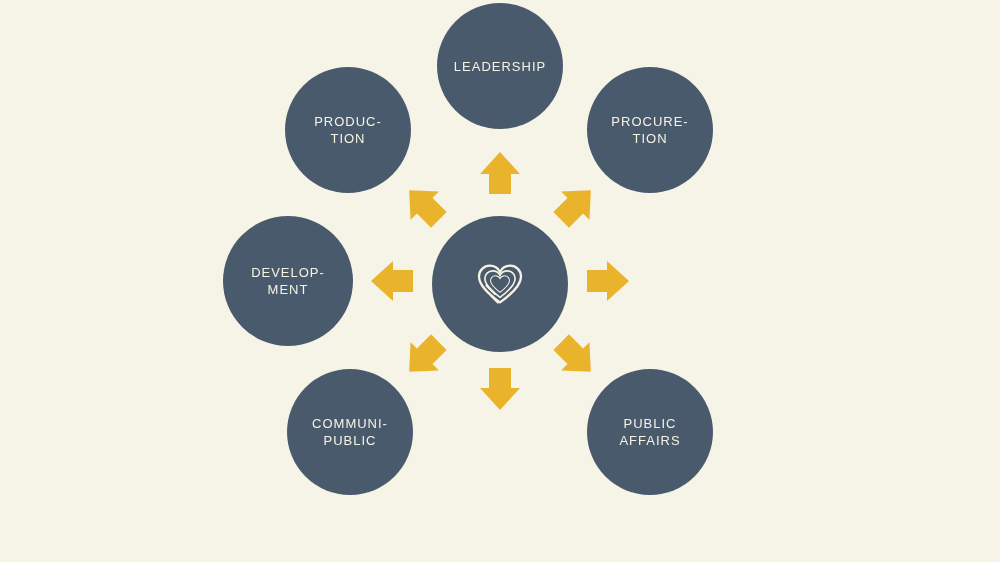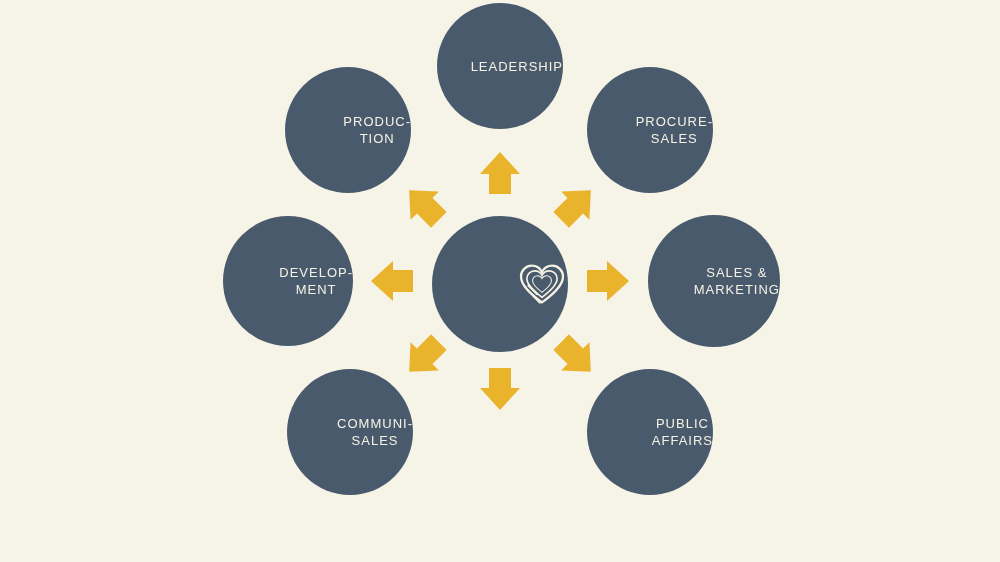--- a/index.html
+++ b/index.html
@@ -20,21 +20,21 @@
     position:absolute;left:0;top:0;
     pointer-events:none;
   }
   .arrows-layer polygon{fill:var(--arrow);}
   .node{
     position:absolute;
     border-radius:50%;
     background:var(--circle);
     display:flex;
     flex-direction:column;
-    align-items:flex-end;
+    align-items:center;
     justify-content:center;
     text-align:center;
   }
   .node-label{
     white-space:pre-line;
     color:var(--label);
     font-size:13px;
     line-height:17px;
     font-weight:500;
     letter-spacing:1px;
@@ -90,49 +90,45 @@
     <span class="node-label">LEADERSHIP</span>
   </div>
 
   <div class="node pos-production">
     <span class="node-label">PRODUC-
 TION</span>
   </div>
 
   <div class="node pos-procurement">
     <span class="node-label">PROCURE-
-SALES</span>
+TION</span>
   </div>
 
   <div class="node pos-development">
     <span class="node-label">DEVELOP-
 MENT</span>
   </div>
 
   <div class="node pos-center">
     <svg class="heart-icon" width="52" height="44" viewBox="0 0 36 31" fill="none" stroke="currentColor" stroke-width="1.6" stroke-linecap="round">
       <defs>
         <path id="hrt" d="M18 28.5 C10.5 23 3.2 16.8 3.2 10.2 C3.2 6 6.6 2.6 10.8 2.6 C13.9 2.6 16.7 4.4 18 7 C19.3 4.4 22.1 2.6 25.2 2.6 C29.4 2.6 32.8 6 32.8 10.2 C32.8 16.8 25.5 23 18 28.5 Z"></path>
       </defs>
       <use href="#hrt" vector-effect="non-scaling-stroke"></use>
       <use href="#hrt" transform="translate(5.04,4.34) scale(0.72)" vector-effect="non-scaling-stroke"></use>
       <use href="#hrt" transform="translate(9.9,8.53) scale(0.45)" vector-effect="non-scaling-stroke"></use>
       <line x1="8.5" y1="16.5" x2="14.5" y2="22.5"></line>
       <line x1="12" y1="24" x2="16.5" y2="28.5"></line>
     </svg>
   </div>
 
-  <div class="node pos-sales">
-    <span class="node-label">SALES &amp;
-MARKETING</span>
-  </div>
 
   <div class="node pos-communication">
     <span class="node-label">COMMUNI-
-SALES</span>
+PUBLIC</span>
   </div>
 
 
   <div class="node pos-public">
     <span class="node-label">PUBLIC
 AFFAIRS</span>
   </div>
 
 </div>
 

